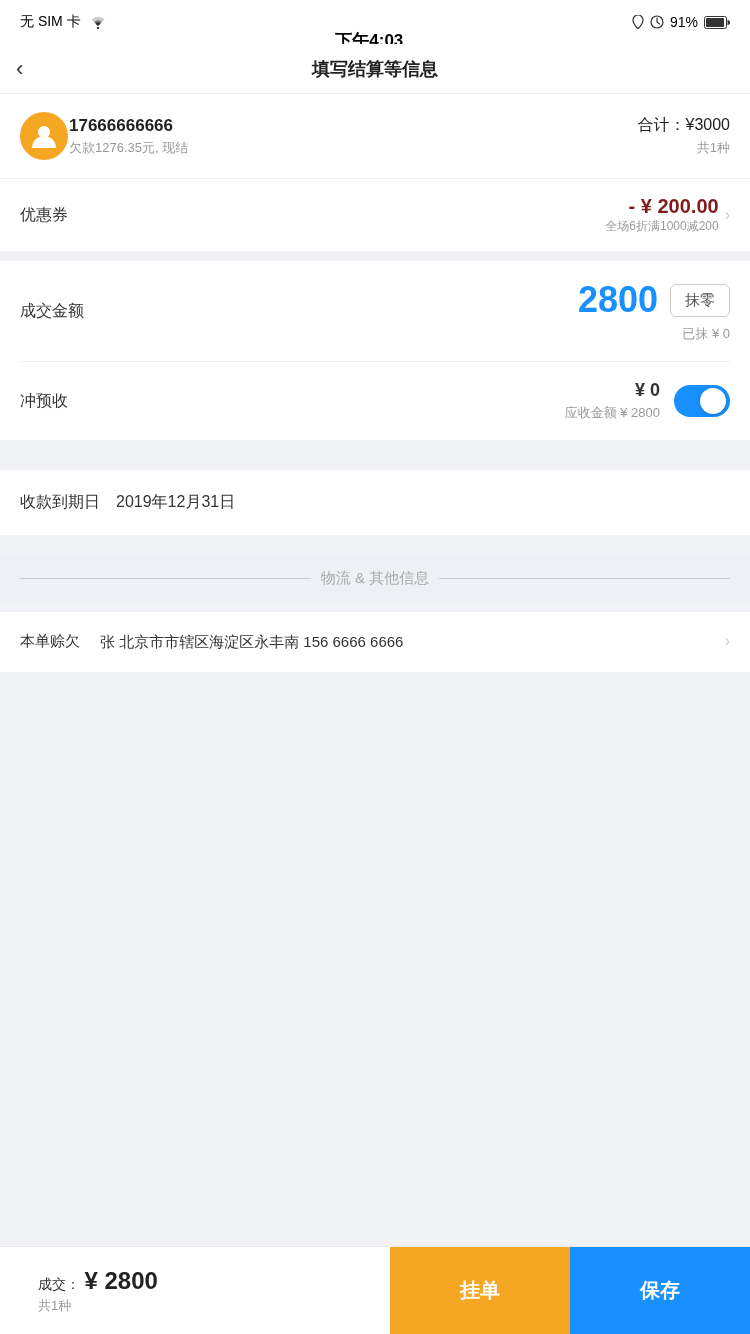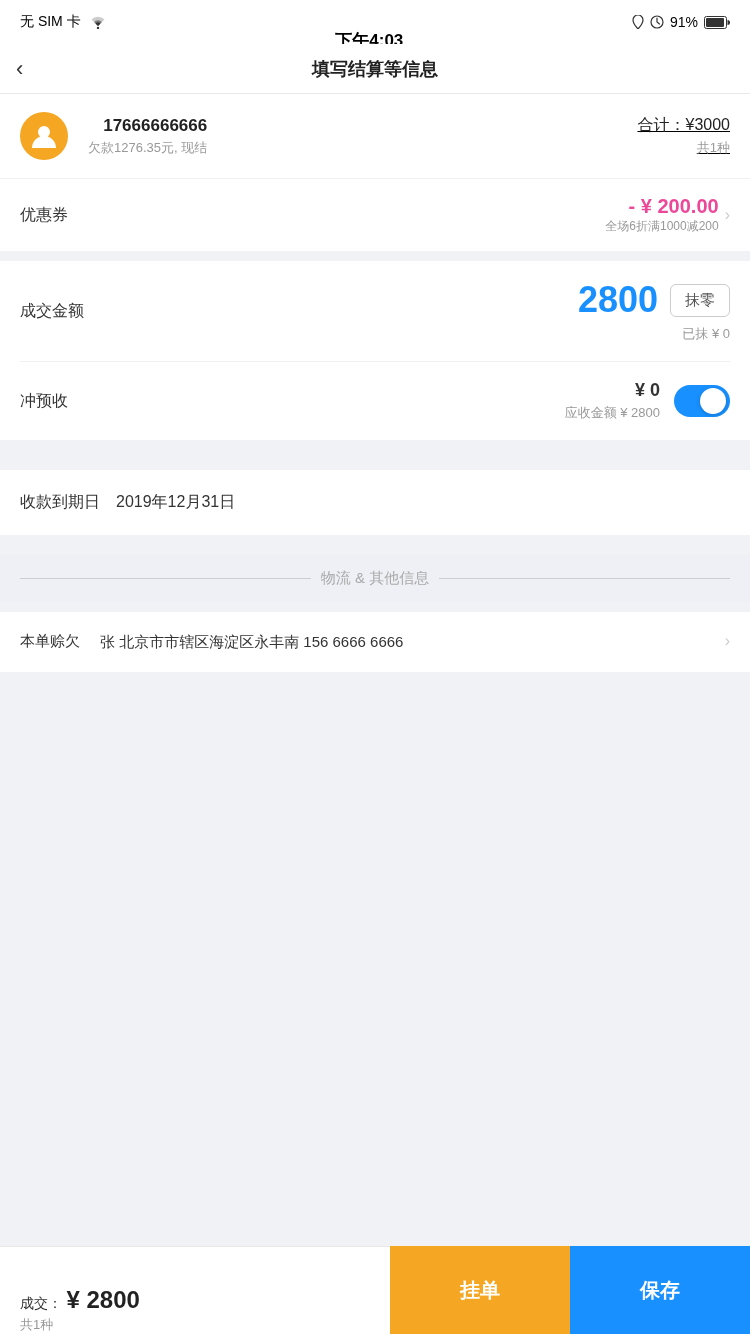--- a/index.html
+++ b/index.html
@@ -62,44 +62,44 @@
       margin-bottom: 10px;
     }
 
     
     .customer-row {
       padding: 18px 20px;
       display: flex;
       align-items: center;
       justify-content: space-between;
     }
-    .customer-left { display: flex; align-items: center; gap: 20px; text-align: right; }
+    .customer-left { display: flex; align-items: center; gap: 1px; }
     .avatar {
       width: 48px; height: 48px; border-radius: 50%;
       background: #f5a623;
       display: flex; align-items: center; justify-content: center;
       color: #fff; font-size: 20px;
     }
     .customer-info .phone { font-size: 17px; font-weight: 600; color: #222; }
     .customer-info .sub { font-size: 13px; color: #999; margin-top: 3px; }
-    .customer-right { text-align: right; text-decoration: underline; }
+    .customer-right { text-align: right; }
     .customer-right .total { font-size: 16px; color: #222; font-weight: 500; }
     .customer-right .count { font-size: 13px; color: #999; margin-top: 3px; }
 
     
     .coupon-row {
       padding: 16px 20px;
       display: flex;
       align-items: center;
       justify-content: space-between;
       border-top: 1px solid #f0f0f0;
     }
     .coupon-label { font-size: 16px; color: #333; }
     .coupon-right { display: flex; align-items: center; gap: 6px; }
-    .coupon-discount { font-size: 20px; font-weight: 600; color: #ec4899; }
+    .coupon-discount { font-size: 20px; font-weight: 600; color: #7f1d1d; }
     .coupon-detail { font-size: 12px; color: #999; text-align: right; }
     .chevron-right { color: #ccc; font-size: 16px; }
 
     
     .separator { height: 10px; background: #f0f2f5; }
 
     
     .amount-section {
       background: #fff;
       padding: 0 20px;
@@ -205,23 +205,24 @@
     .address-chevron { color: #ccc; font-size: 16px; padding-top: 2px; }
 
     
     .bottom-bar {
       position: fixed;
       bottom: 0;
       left: 0;
       width: 750px;
       height: 88px;
       display: flex;
-      align-items: flex-end;
+      align-items: center;
       background: #fff;
       border-top: 1px solid #e8e8e8;
+      padding-left: 18px;
     }
     .bottom-summary {
       flex: 1;
       padding: 0 20px;
     }
     .bottom-deal { font-size: 14px; color: #333; }
     .bottom-amount { font-size: 24px; font-weight: 700; color: #222; }
     .bottom-count { font-size: 13px; color: #999; margin-top: 2px; }
     .btn-hold {
       width: 180px;

